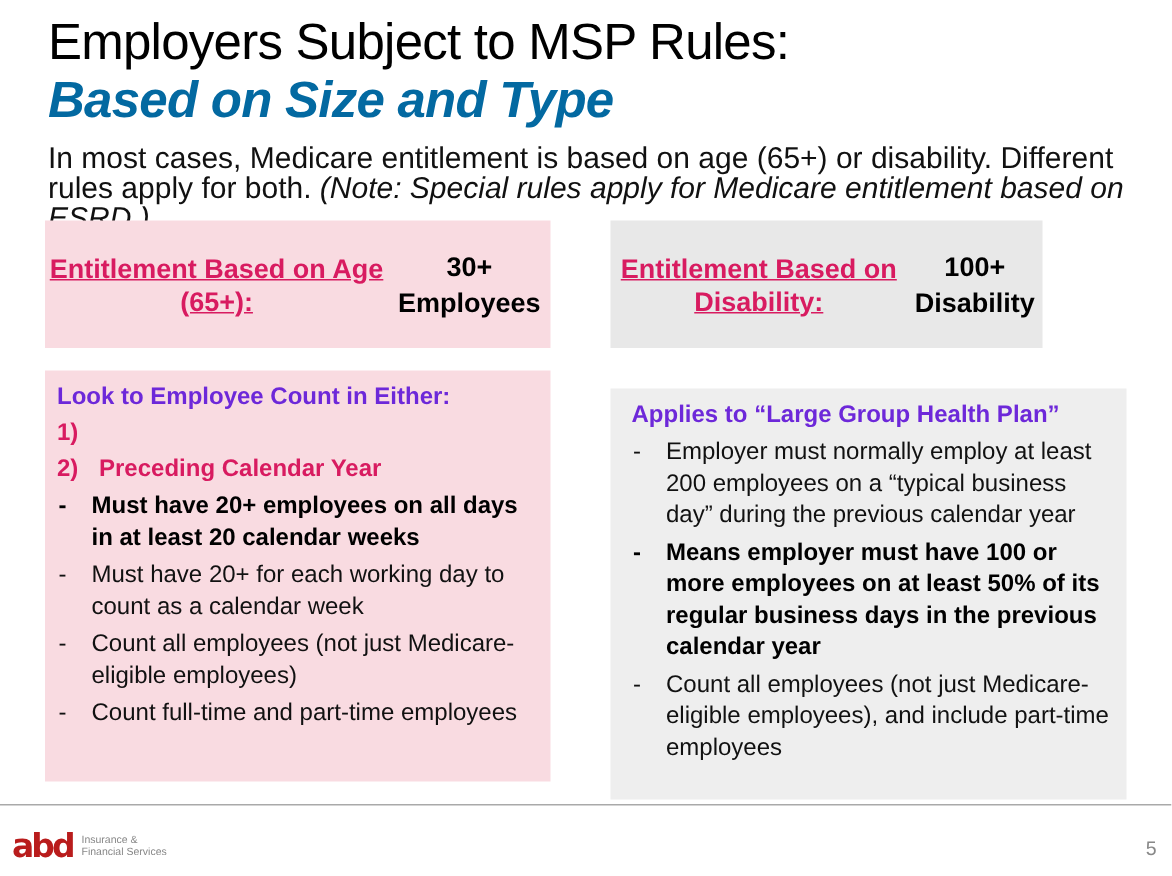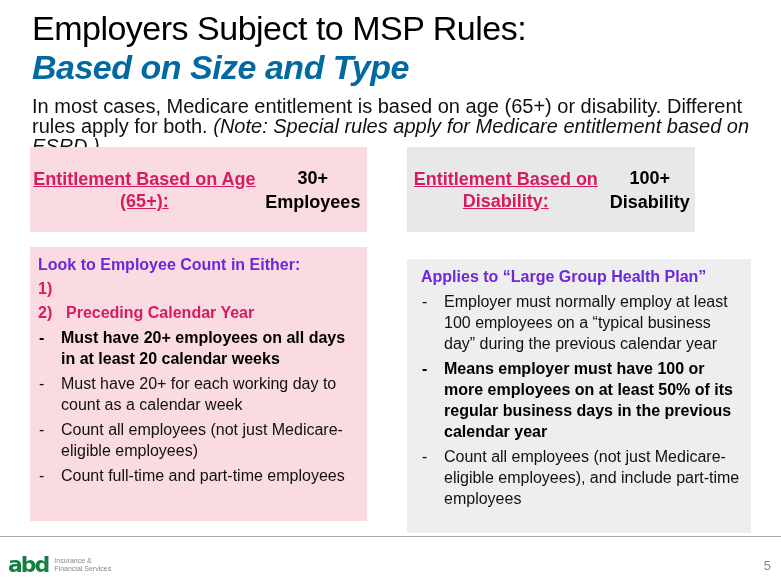--- a/index.html
+++ b/index.html
@@ -54,21 +54,21 @@
     }
     .dash-item .d { width: 22px; flex: none; padding-left: 1px; }
     .dash-item.bold { font-weight: bold; color: #000; }
     .footer-line {
       position: absolute; left: 0; top: 536px; width: 781px; height: 1px; background: #a9a9a9;
     }
     .logo {
       position: absolute; left: 8px; top: 555px; display: flex; align-items: center;
     }
     .logo-mark {
-      color: #15803d; font-weight: bold; font-size: 22px; letter-spacing: -2px;
+      color: #b91c1c; font-weight: bold; font-size: 22px; letter-spacing: -2px;
       line-height: 20px; font-family: "DejaVu Sans", sans-serif;
     }
     .logo-text {
       margin-left: 6px; font-size: 7px; line-height: 8px; color: #888;
     }
     .page-num {
       position: absolute; right: 10px; top: 558px; font-size: 13px; color: #888;
     }
   </style>
 </head>
@@ -113,21 +113,21 @@
   <div class="dash-item">
     <span class="d">-</span>
     <span>Count full-time and part-time employees</span>
   </div>
 </div>
 
 <div class="body-box right">
   <div class="sub-head">Applies to “Large Group Health Plan”</div>
   <div class="dash-item">
     <span class="d">-</span>
-    <span>Employer must normally employ at least 100 employees on a “typical business day” during the previous calendar year</span>
+    <span>Employer must normally employ at least 200 employees on a “typical business day” during the previous calendar year</span>
   </div>
   <div class="dash-item bold">
     <span class="d">-</span>
     <span>Means employer must have 100 or more employees on at least 50% of its regular business days in the previous calendar year</span>
   </div>
   <div class="dash-item">
     <span class="d">-</span>
     <span>Count all employees (not just Medicare-eligible employees), and include part-time employees</span>
   </div>
 </div>

